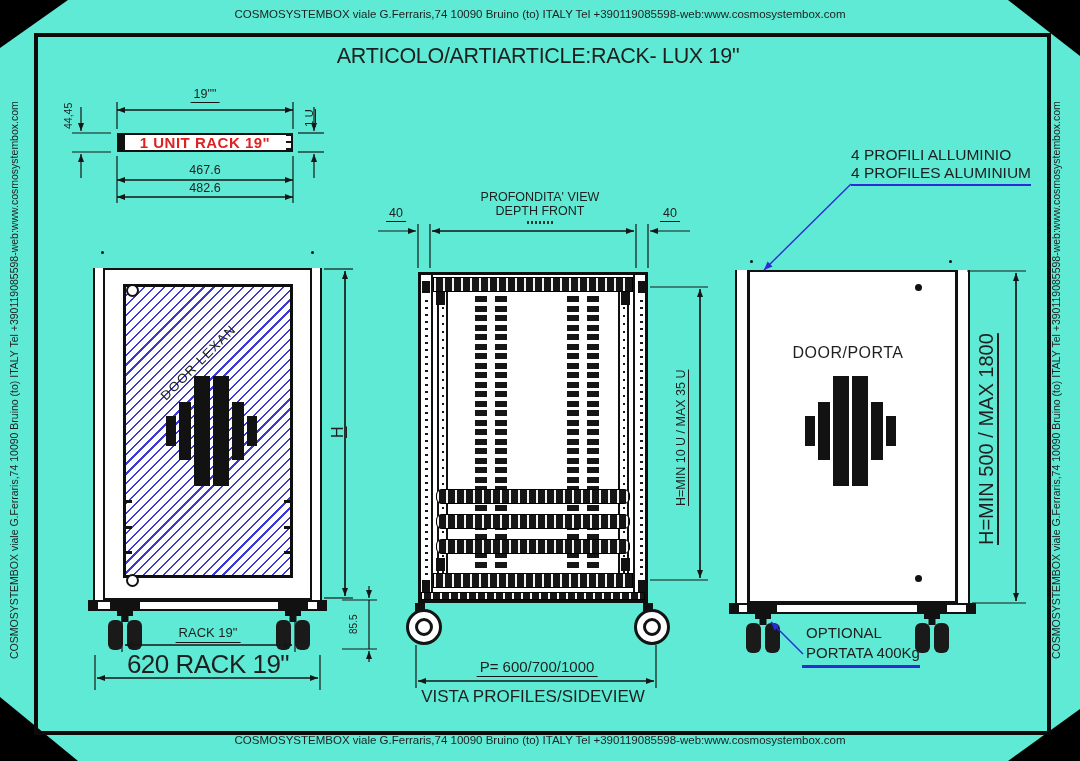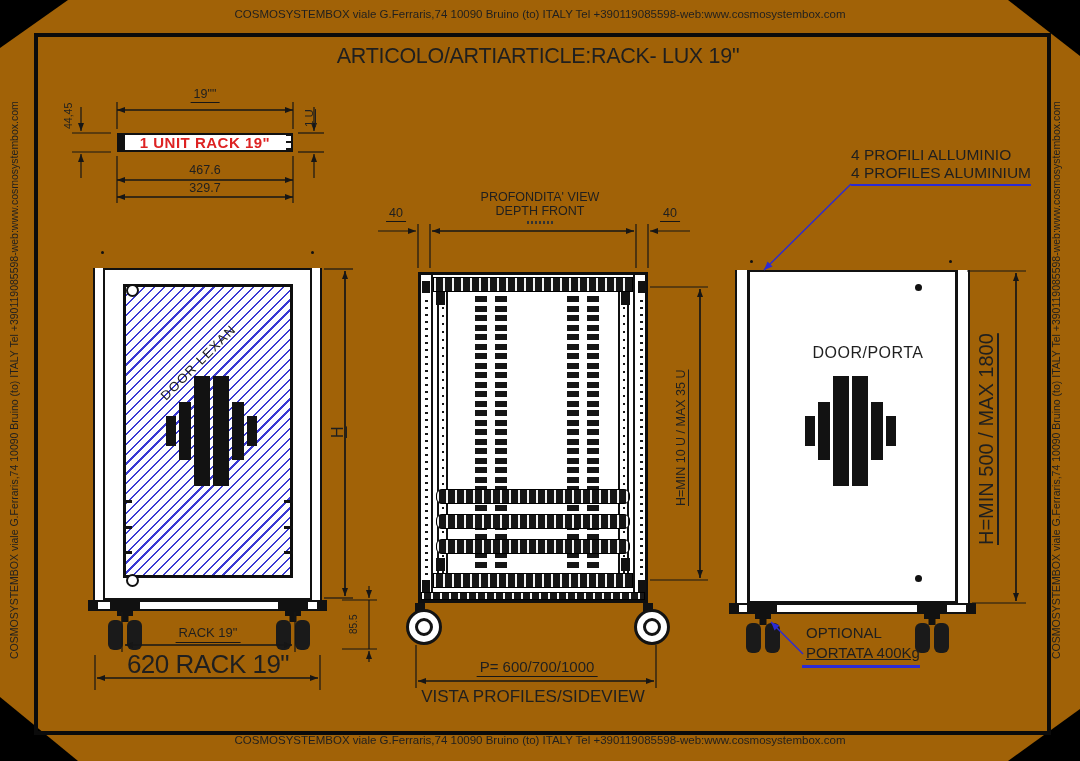--- a/index.html
+++ b/index.html
@@ -1,16 +1,16 @@
 <!DOCTYPE html>
 <html><head>
 <meta charset="utf-8">
 <style>
   html,body{margin:0;padding:0;background:#fff;}
-  #canvas{position:relative;width:1080px;height:761px;background:#a16207;overflow:hidden;
+  #canvas{position:relative;width:1080px;height:761px;background:#5eead4;overflow:hidden;
           font-family:"Liberation Sans",sans-serif;color:#1c1c1c;}
   .abs{position:absolute;}
   .txt{position:absolute;white-space:nowrap;color:#1f1f1f;line-height:1.15;}
   .ctr{transform:translateX(-50%);}
   .vtext{position:absolute;writing-mode:vertical-rl;transform:rotate(180deg);
          text-align:center;white-space:nowrap;color:#1f1f1f;}
   .u{text-decoration:underline;}
   .ub{border-bottom:1.5px solid #161616;padding:0 3px 1px;}
   
   .frame{position:absolute;left:34px;top:33px;width:1009px;height:694px;border:4px solid #0b0b0b;}
@@ -64,21 +64,21 @@
 
   <div class="abs" style="left:117px;top:133px;width:176px;height:19px;border:2.5px solid #111;box-sizing:border-box;background:#fff;">
     <div class="abs" style="left:0;top:0;bottom:0;width:6px;background:#111;"></div>
     <div class="abs dotline-v" style="right:0;top:0;bottom:0;width:5px;"></div>
     <div class="txt ctr" style="left:50%;top:-1px;font-size:15px;font-weight:700;color:#dd2222;letter-spacing:0.5px;">1 UNIT RACK 19"</div>
   </div>
   <div class="txt ctr ub" style="left:205px;top:87px;font-size:12.5px;">19""</div>
   <div class="vtext" style="left:62px;top:90px;height:52px;font-size:10.5px;">44,45</div>
   <div class="vtext u" style="left:303px;top:100px;height:36px;font-size:11.5px;">1 U</div>
   <div class="txt ctr" style="left:205px;top:163px;font-size:12.5px;">467.6</div>
-  <div class="txt ctr" style="left:205px;top:181px;font-size:12.5px;">329.7</div>
+  <div class="txt ctr" style="left:205px;top:181px;font-size:12.5px;">482.6</div>
 
   <div class="abs" style="left:93px;top:268px;width:229px;height:332px;">
     <div class="profile" style="position:absolute;left:0;top:0;width:12px;height:332px;"></div>
     <div class="profile" style="position:absolute;left:217px;top:0;width:12px;height:332px;"></div>
     <div class="panel" style="position:absolute;left:10px;top:0;width:209px;height:332px;"></div>
     <div class="hatch" style="position:absolute;left:30px;top:16px;width:170px;height:294px;border:3px solid #0e0e0e;box-sizing:border-box;"></div>
     <div class="screw" style="left:33px;top:16px;"></div>
     <div class="screw" style="left:33px;top:306px;"></div>
     <div class="txt" style="left:106px;top:95px;transform:translate(-50%,-50%) rotate(-45deg);font-size:13px;letter-spacing:1.5px;color:#222;">DOOR LEXAN</div>
     <div class="logo" style="left:73px;top:108px;height:110px;">
@@ -164,21 +164,21 @@
   <div class="txt ctr ub" style="left:537px;top:658px;font-size:15px;">P= 600/700/1000</div>
   <div class="txt ctr" style="left:533px;top:687px;font-size:17px;">VISTA PROFILES/SIDEVIEW</div>
 
   <div class="txt" style="left:851px;top:146px;font-size:15.5px;">4 PROFILI ALLUMINIO</div>
   <div class="txt" style="left:851px;top:164px;font-size:15.5px;border-bottom:2px solid #2b2bd4;padding-bottom:2px;">4 PROFILES ALUMINIUM</div>
 
   <div class="abs" style="left:735px;top:270px;width:235px;height:333px;">
     <div class="profile" style="position:absolute;left:0;top:0;width:14px;height:333px;"></div>
     <div class="profile" style="position:absolute;left:221px;top:0;width:14px;height:333px;"></div>
     <div class="panel" style="position:absolute;left:13px;top:0;width:209px;height:333px;"></div>
-    <div class="txt ctr" style="left:113px;top:74px;font-size:16px;letter-spacing:0.5px;margin-left:20px;">DOOR/PORTA</div>
+    <div class="txt ctr" style="left:113px;top:74px;font-size:16px;letter-spacing:0.5px;">DOOR/PORTA</div>
     <div class="logo" style="left:70px;top:106px;height:110px;">
       <div class="lb" style="width:10px;height:30px;"></div>
       <div class="lb" style="width:12px;height:58px;"></div>
       <div class="lb" style="width:16px;height:110px;"></div>
       <div class="lb" style="width:16px;height:110px;"></div>
       <div class="lb" style="width:12px;height:58px;"></div>
       <div class="lb" style="width:10px;height:30px;"></div>
     </div>
     <div class="dot" style="left:180px;top:14px;width:7px;height:7px;"></div>
     <div class="dot" style="left:180px;top:305px;width:7px;height:7px;"></div>
@@ -198,21 +198,21 @@
       <div class="cwheel" style="right:1px;"></div>
   </div>
   <div class="casterF" style="left:914px;top:614px;">
     <div class="cmount"></div>
       <div class="cstem"></div>
     <div class="cwheel" style="left:1px;"></div>
       <div class="cwheel" style="right:1px;"></div>
   </div>
   <div class="vtext u" style="left:975px;top:312px;height:255px;font-size:20px;">H=MIN 500  / MAX 1800</div>
   <div class="txt" style="left:806px;top:624px;font-size:15px;">OPTIONAL</div>
-  <div class="txt" style="left:806px;top:644px;font-size:15px;text-decoration:underline;">PORTATA 400Kg</div>
+  <div class="txt" style="left:806px;top:644px;font-size:15px;">PORTATA 400Kg</div>
   <div class="abs" style="left:802px;top:665px;width:118px;height:2.5px;background:#2b2bd4;"></div>
 
   <svg class="dims" width="1080" height="761">
     <defs>
       <marker id="ah" markerWidth="9" markerHeight="7" refX="8.5" refY="3.5" orient="auto" markerUnits="userSpaceOnUse">
         <path d="M0.5,0.5 L8.5,3.5 L0.5,6.5 z" fill="#161616"></path>
       </marker>
       <marker id="ahb" markerWidth="10" markerHeight="8" refX="9" refY="4" orient="auto" markerUnits="userSpaceOnUse">
         <path d="M0.5,0.5 L9,4 L0.5,7.5 z" fill="#2b2bd4"></path>
       </marker>

